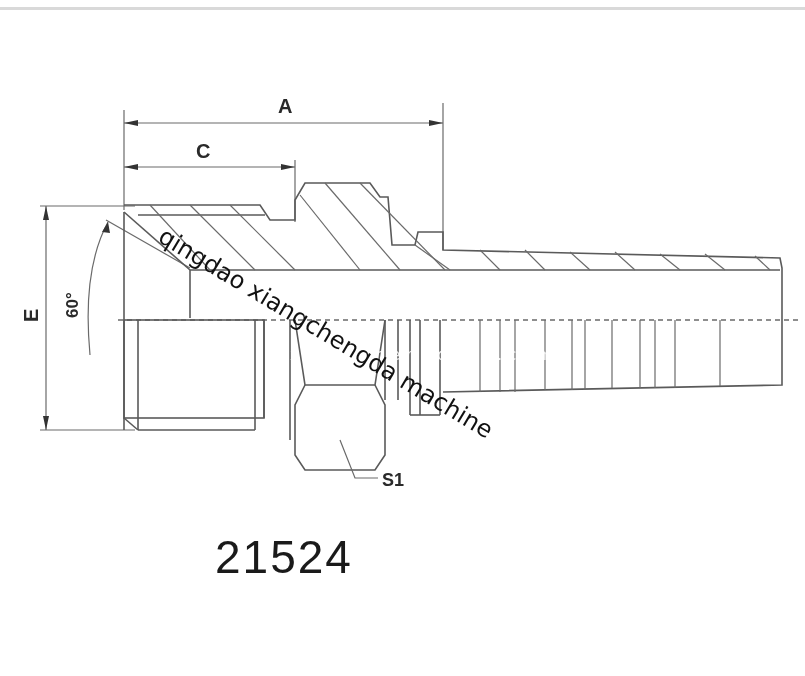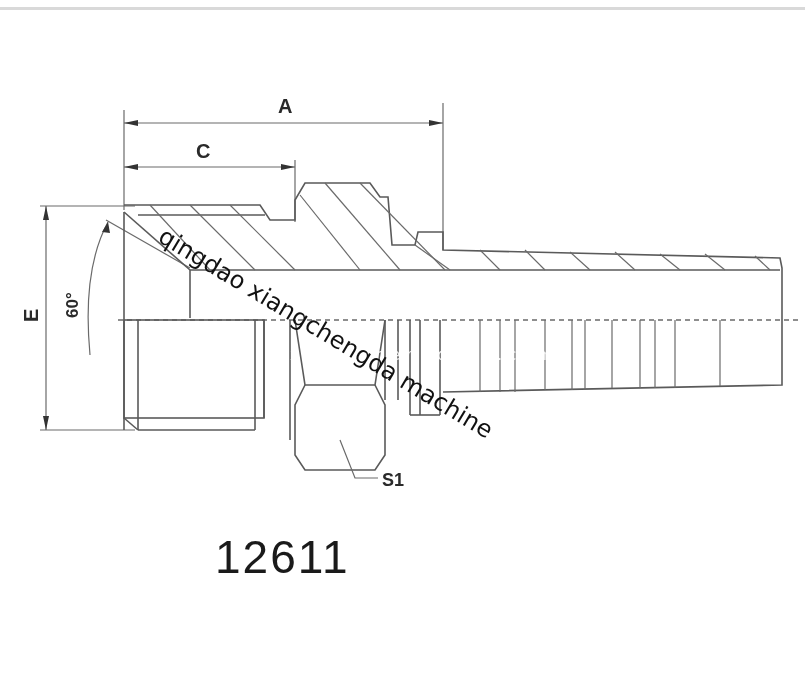--- a/index.html
+++ b/index.html
@@ -116,13 +116,13 @@
   </g>
 
   <g>
     <path class="thin" d="M340,440 L355,478 L378,478"></path>
     <text class="lbl" x="382" y="486" font-size="18">S1</text>
   </g>
 </svg>
 
 <div class="watermark2">xiangchengdasd.com</div>
 <div class="watermark">qingdao xiangchengda machine</div>
-<div class="part-number">12611</div>
+<div class="part-number">21524</div>
 
 </body></html>

